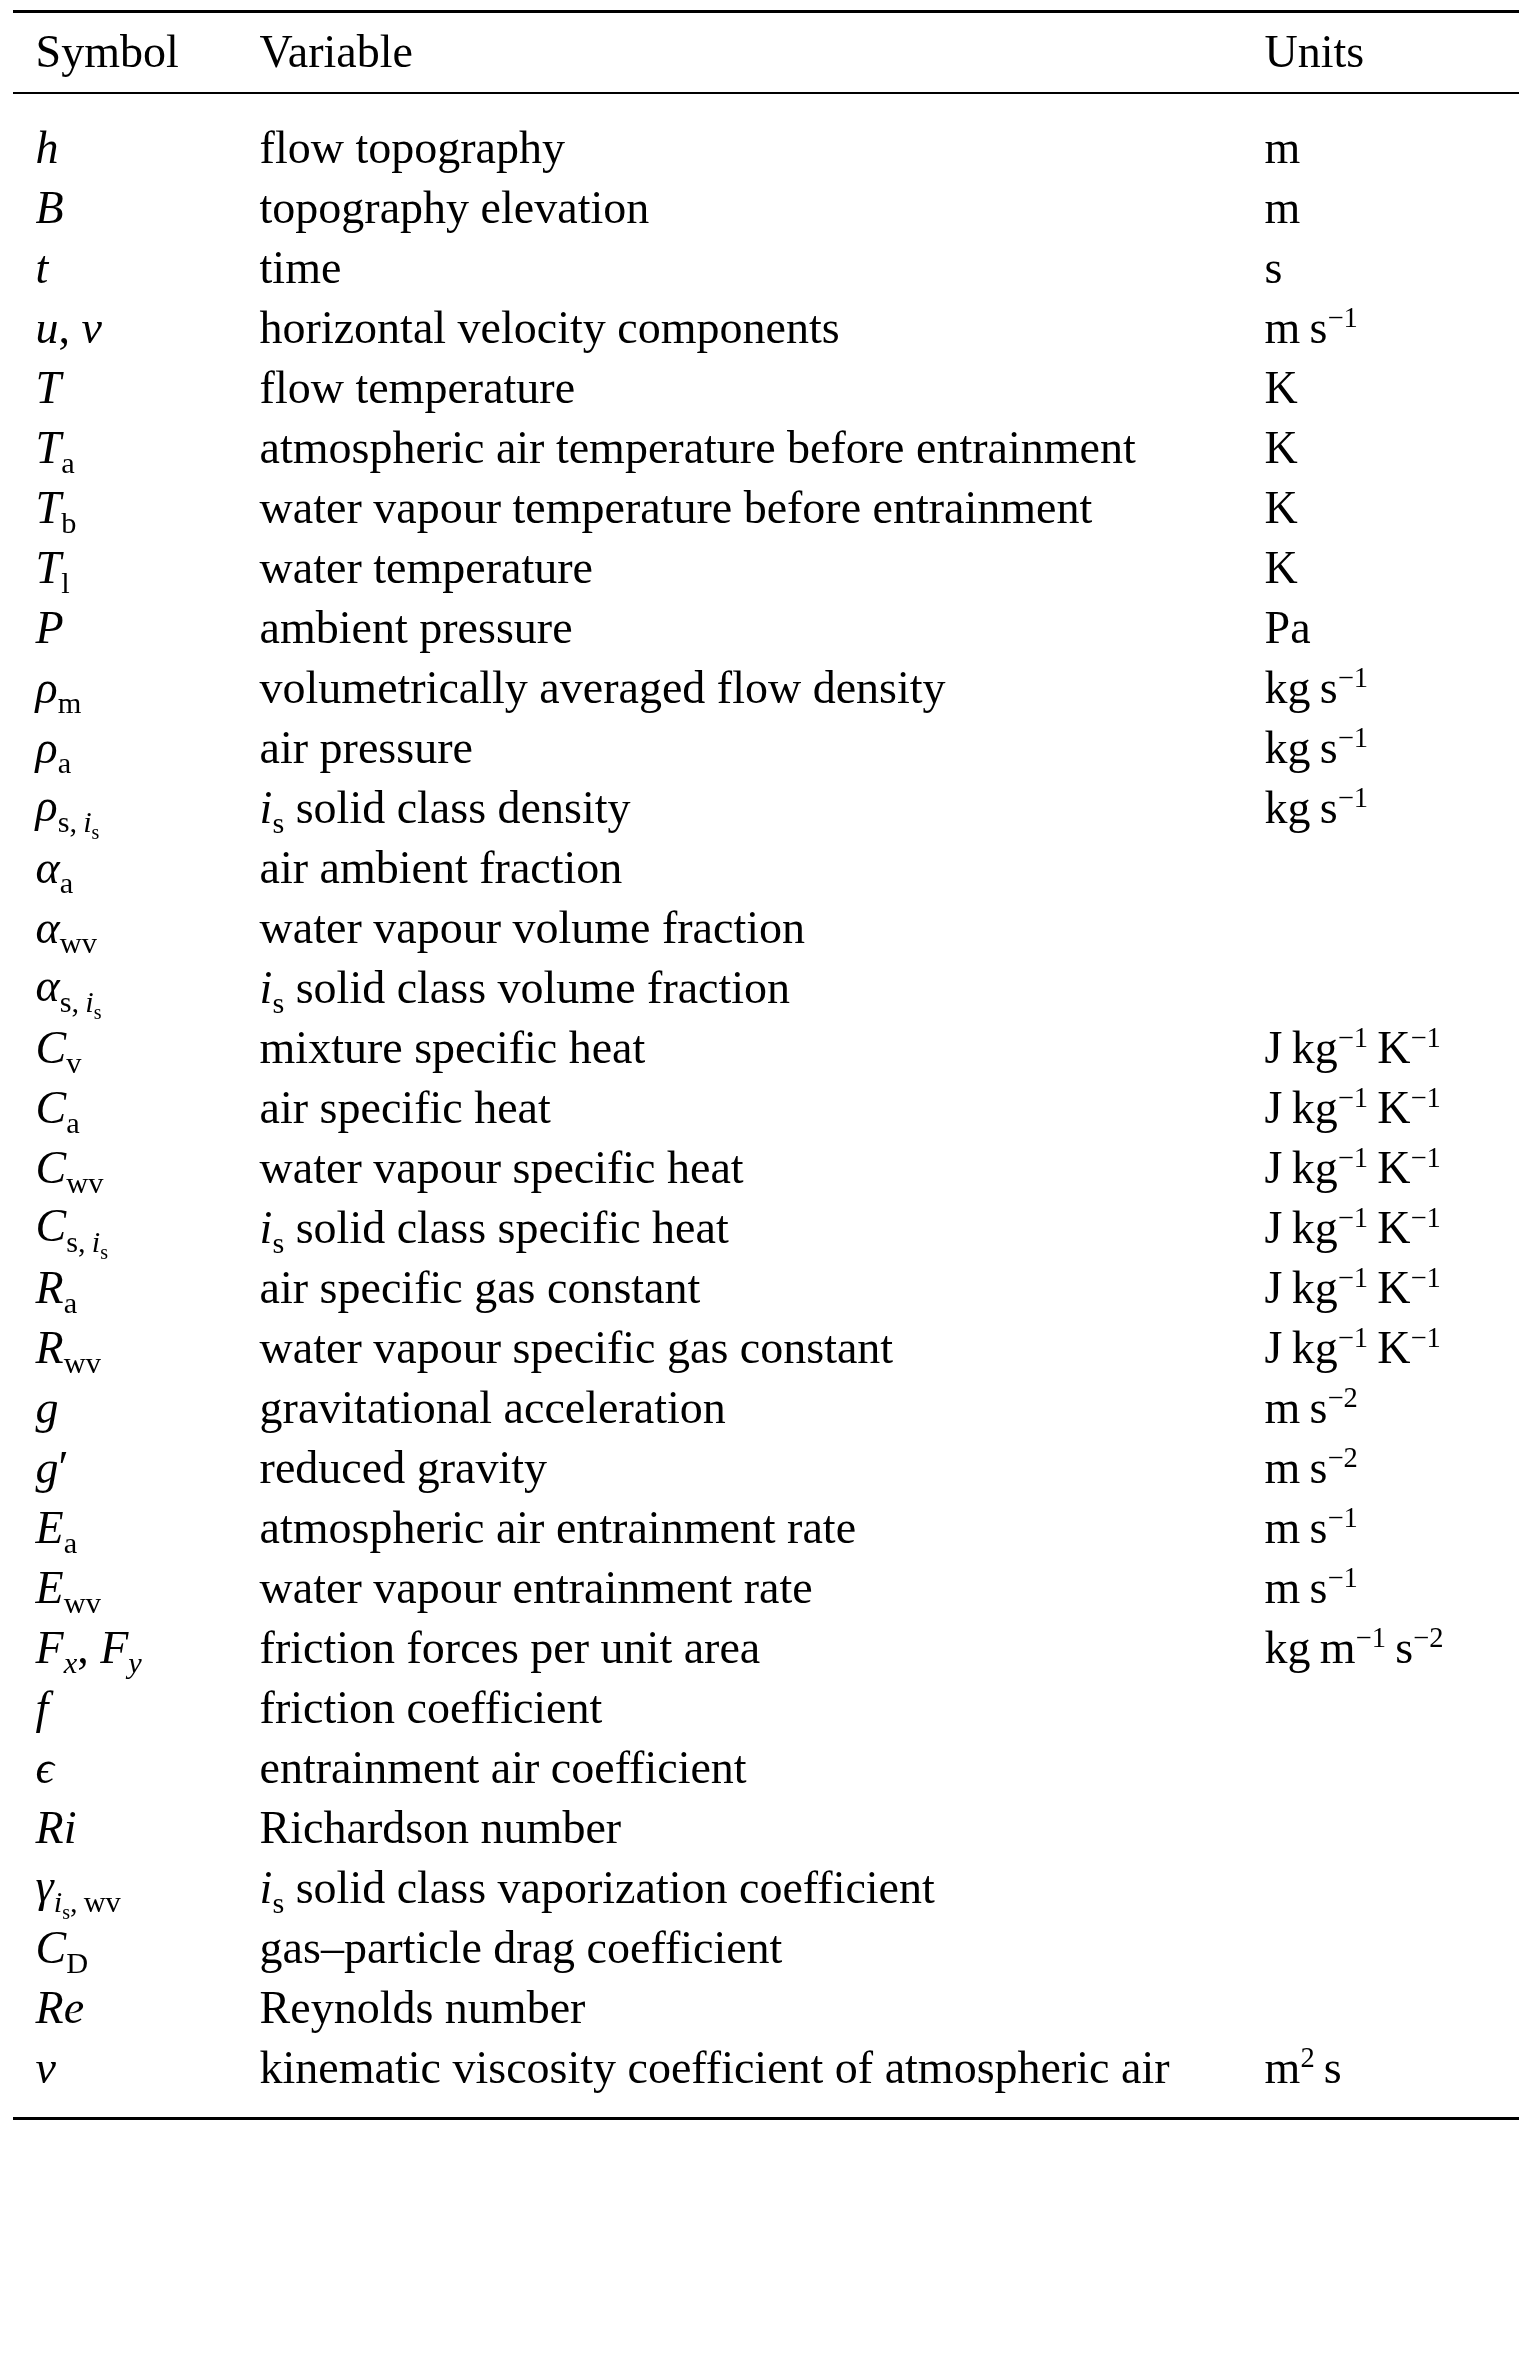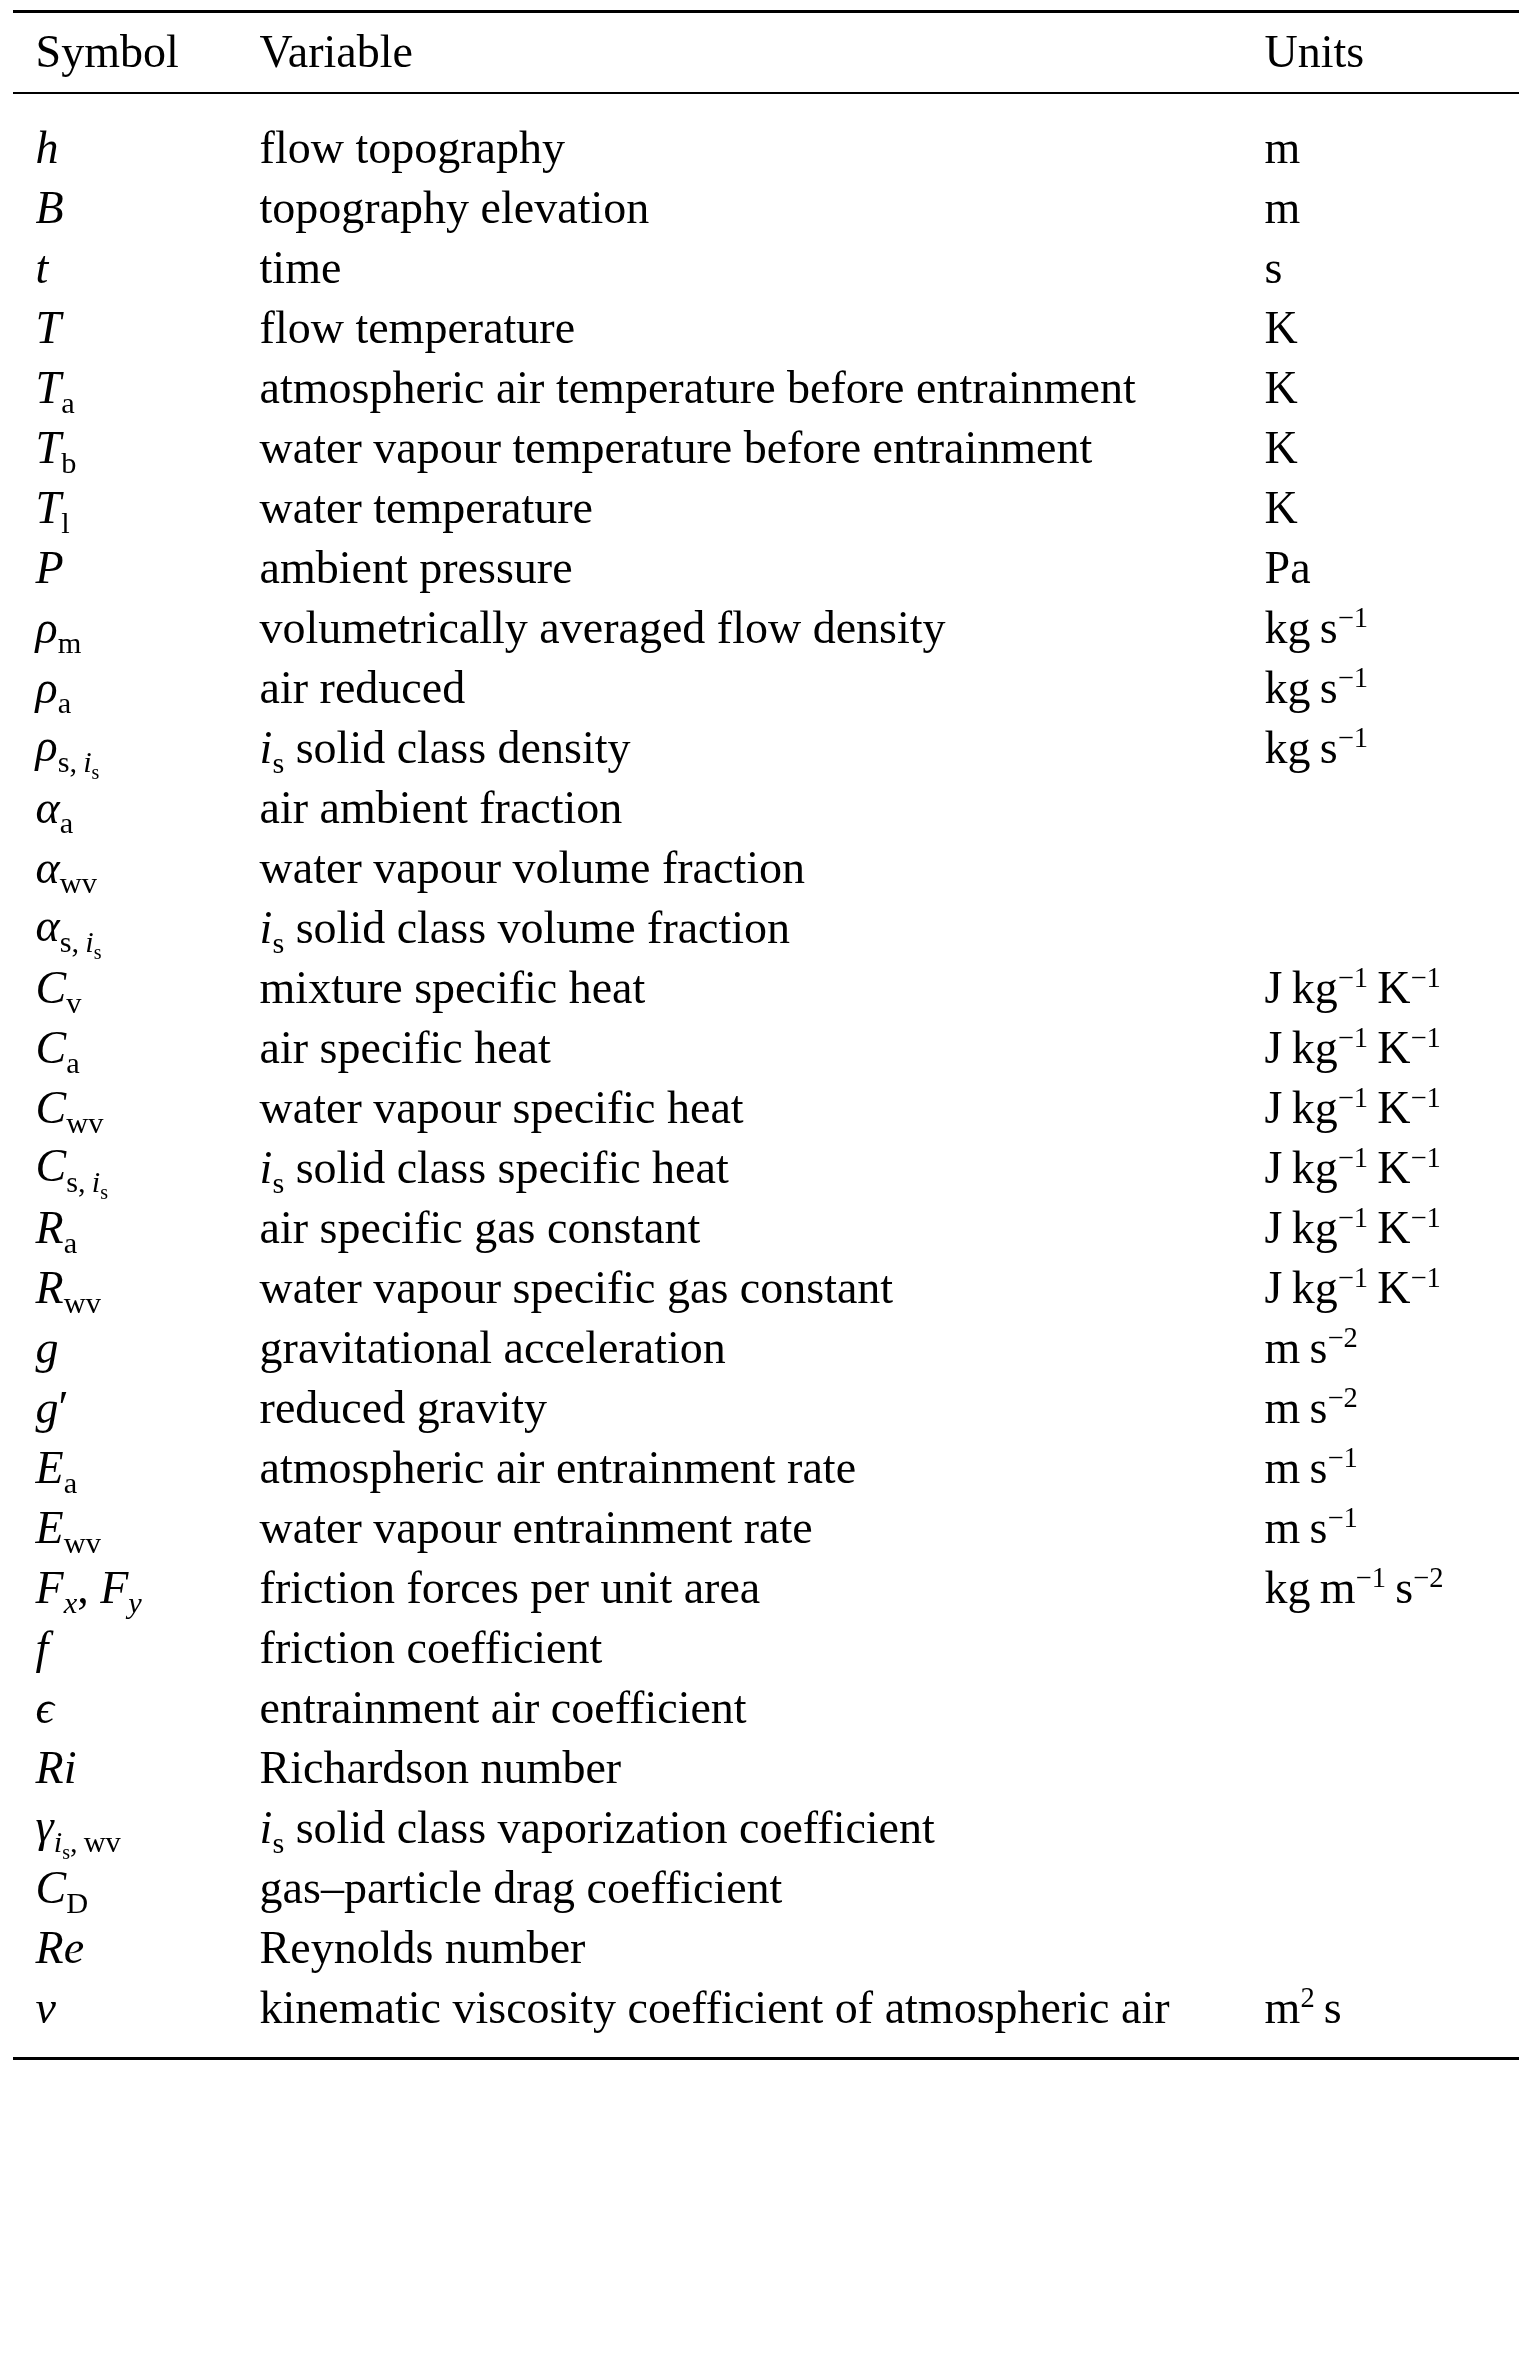--- a/index.html
+++ b/index.html
@@ -62,20 +62,25 @@
     <td class="var"><span>topography elevation</span></td>
     <td class="unit"><span>m</span></td>
   </tr>
 
   <tr>
     <td class="sym"><span class="it">t</span></td>
     <td class="var"><span>time</span></td>
     <td class="unit"><span>s</span></td>
   </tr>
 
+  <tr>
+    <td class="sym"><span class="it">u</span><span>, </span><span class="it">v</span></td>
+    <td class="var"><span>horizontal velocity components</span></td>
+    <td class="unit"><span>m s</span><sup><span>−1</span></sup></td>
+  </tr>
 
   <tr>
     <td class="sym"><span class="it">T</span></td>
     <td class="var"><span>flow temperature</span></td>
     <td class="unit"><span>K</span></td>
   </tr>
 
   <tr>
     <td class="sym"><span class="it">T</span><sub><span>a</span></sub></td>
     <td class="var"><span>atmospheric air temperature before entrainment</span></td>
@@ -101,21 +106,21 @@
   </tr>
 
   <tr>
     <td class="sym"><span class="it">ρ</span><sub><span>m</span></sub></td>
     <td class="var"><span>volumetrically averaged flow density</span></td>
     <td class="unit"><span>kg s</span><sup><span>−1</span></sup></td>
   </tr>
 
   <tr>
     <td class="sym"><span class="it">ρ</span><sub><span>a</span></sub></td>
-    <td class="var"><span>air reduced</span></td>
+    <td class="var"><span>air pressure</span></td>
     <td class="unit"><span>kg s</span><sup><span>−1</span></sup></td>
   </tr>
 
 
   <tr>
     <td class="sym"><span class="it">ρ</span><sub><span>s, </span><span class="it">i</span><sub><span>s</span></sub></sub></td>
     <td class="var"><span class="it">i</span><sub><span>s</span></sub><span> solid class density</span></td>
     <td class="unit"><span>kg s</span><sup><span>−1</span></sup></td>
   </tr>
 

